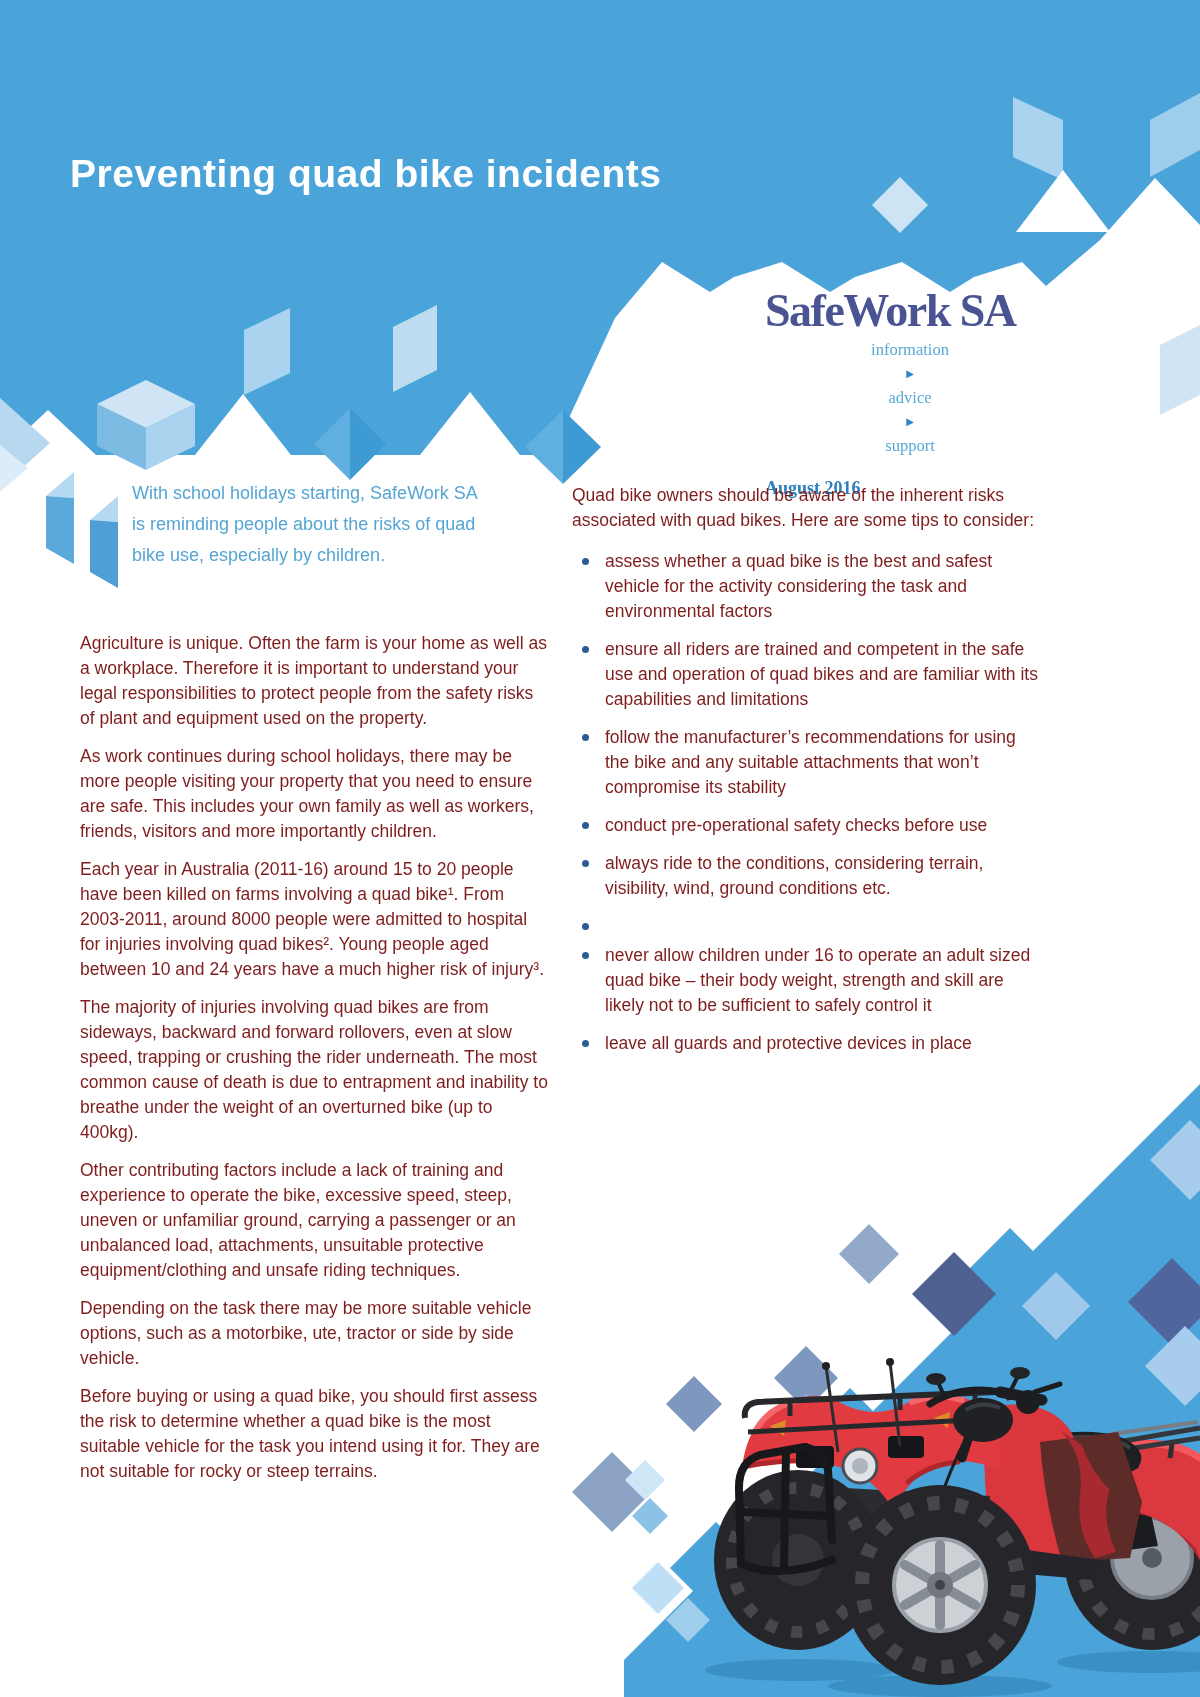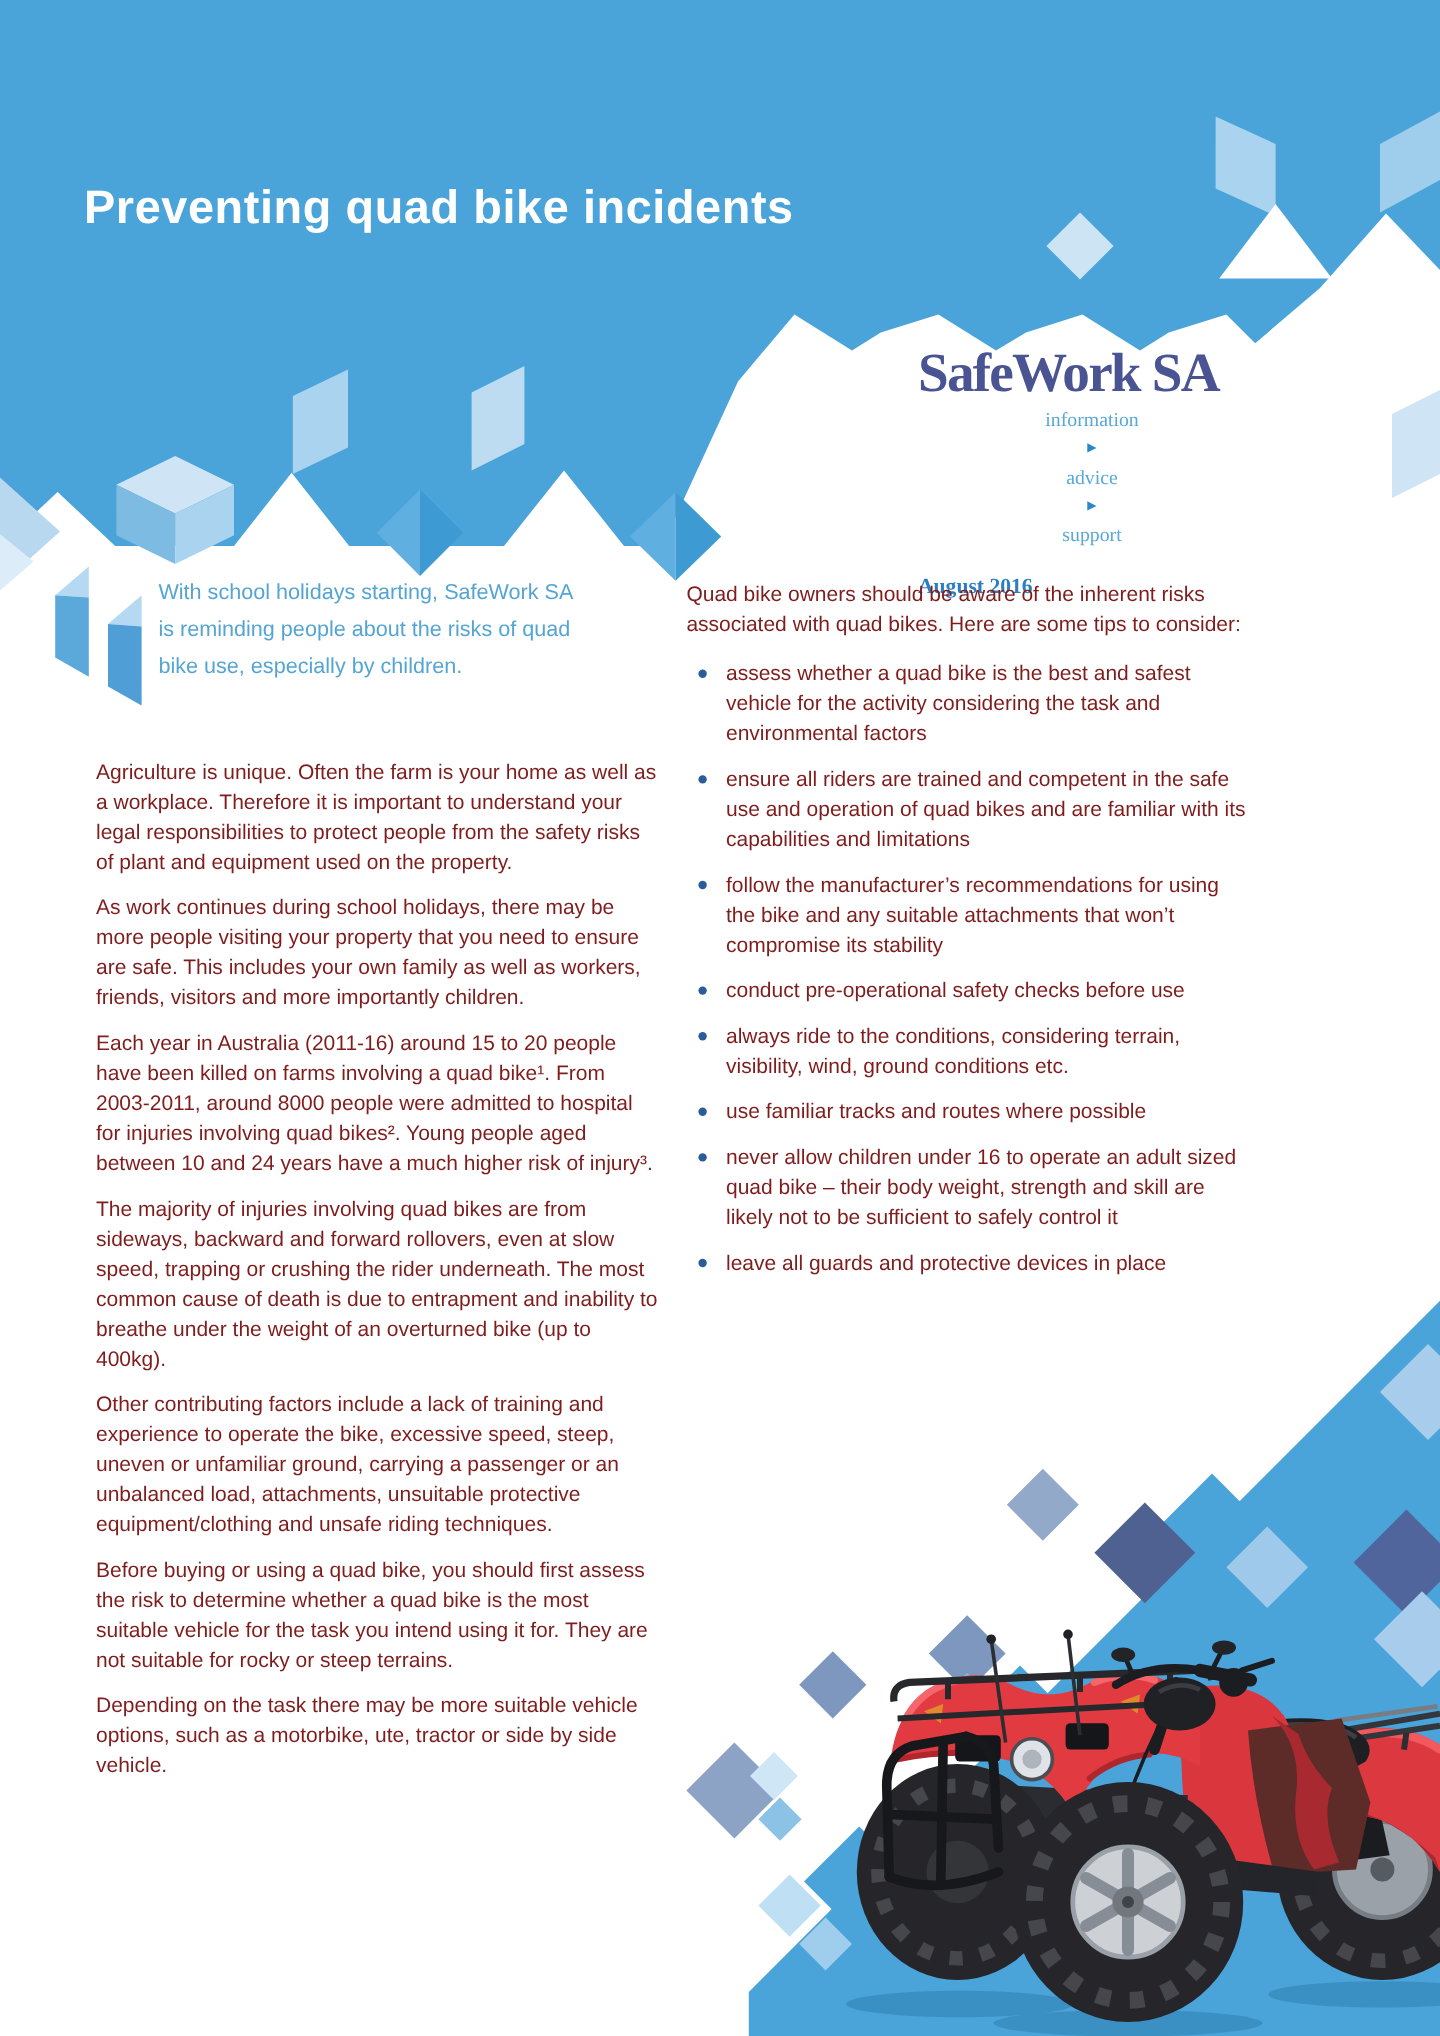--- a/index.html
+++ b/index.html
@@ -210,22 +210,22 @@
       <circle cx="940" cy="1585" r="5" fill="#3f4247"></circle>
     </g>
   </svg>
 
   <div class="col col-left">
     <p>Agriculture is unique. Often the farm is your home as well as a workplace. Therefore it is important to understand your legal responsibilities to protect people from the safety risks of plant and equipment used on the property.</p>
     <p>As work continues during school holidays, there may be more people visiting your property that you need to ensure are safe. This includes your own family as well as workers, friends, visitors and more importantly children.</p>
     <p>Each year in Australia (2011-16) around 15 to 20 people have been killed on farms involving a quad bike¹. From 2003-2011, around 8000 people were admitted to hospital for injuries involving quad bikes². Young people aged between 10 and 24 years have a much higher risk of injury³.</p>
     <p>The majority of injuries involving quad bikes are from sideways, backward and forward rollovers, even at slow speed, trapping or crushing the rider underneath. The most common cause of death is due to entrapment and inability to breathe under the weight of an overturned bike (up to 400kg).</p>
     <p>Other contributing factors include a lack of training and experience to operate the bike, excessive speed, steep, uneven or unfamiliar ground, carrying a passenger or an unbalanced load, attachments, unsuitable protective equipment/clothing and unsafe riding techniques.</p>
+    <p>Depending on the task there may be more suitable vehicle options, such as a motorbike, ute, tractor or side by side vehicle.</p>
     <p>Before buying or using a quad bike, you should first assess the risk to determine whether a quad bike is the most suitable vehicle for the task you intend using it for. They are not suitable for rocky or steep terrains.</p>
-    <p>Depending on the task there may be more suitable vehicle options, such as a motorbike, ute, tractor or side by side vehicle.</p>
   </div>
 
   <div class="col col-right">
     <p>Quad bike owners should be aware of the inherent risks associated with quad bikes. Here are some tips to consider:</p>
     <ul class="tips-list">
       <li>
           <span class="dot"></span>
           <span>assess whether a quad bike is the best and safest vehicle for the activity considering the task and environmental factors</span>
         </li>
       <li>
@@ -239,21 +239,20 @@
       <li>
           <span class="dot"></span>
           <span>conduct pre-operational safety checks before use</span>
         </li>
       <li>
           <span class="dot"></span>
           <span>always ride to the conditions, considering terrain, visibility, wind, ground conditions etc.</span>
         </li>
       <li>
           <span class="dot"></span>
-          <span>use familiar tracks and routes where possible</span>
         </li>
       <li>
           <span class="dot"></span>
           <span>never allow children under 16 to operate an adult sized quad bike – their body weight, strength and skill are likely not to be sufficient to safely control it</span>
         </li>
       <li>
           <span class="dot"></span>
           <span>leave all guards and protective devices in place</span>
         </li>
     </ul>

